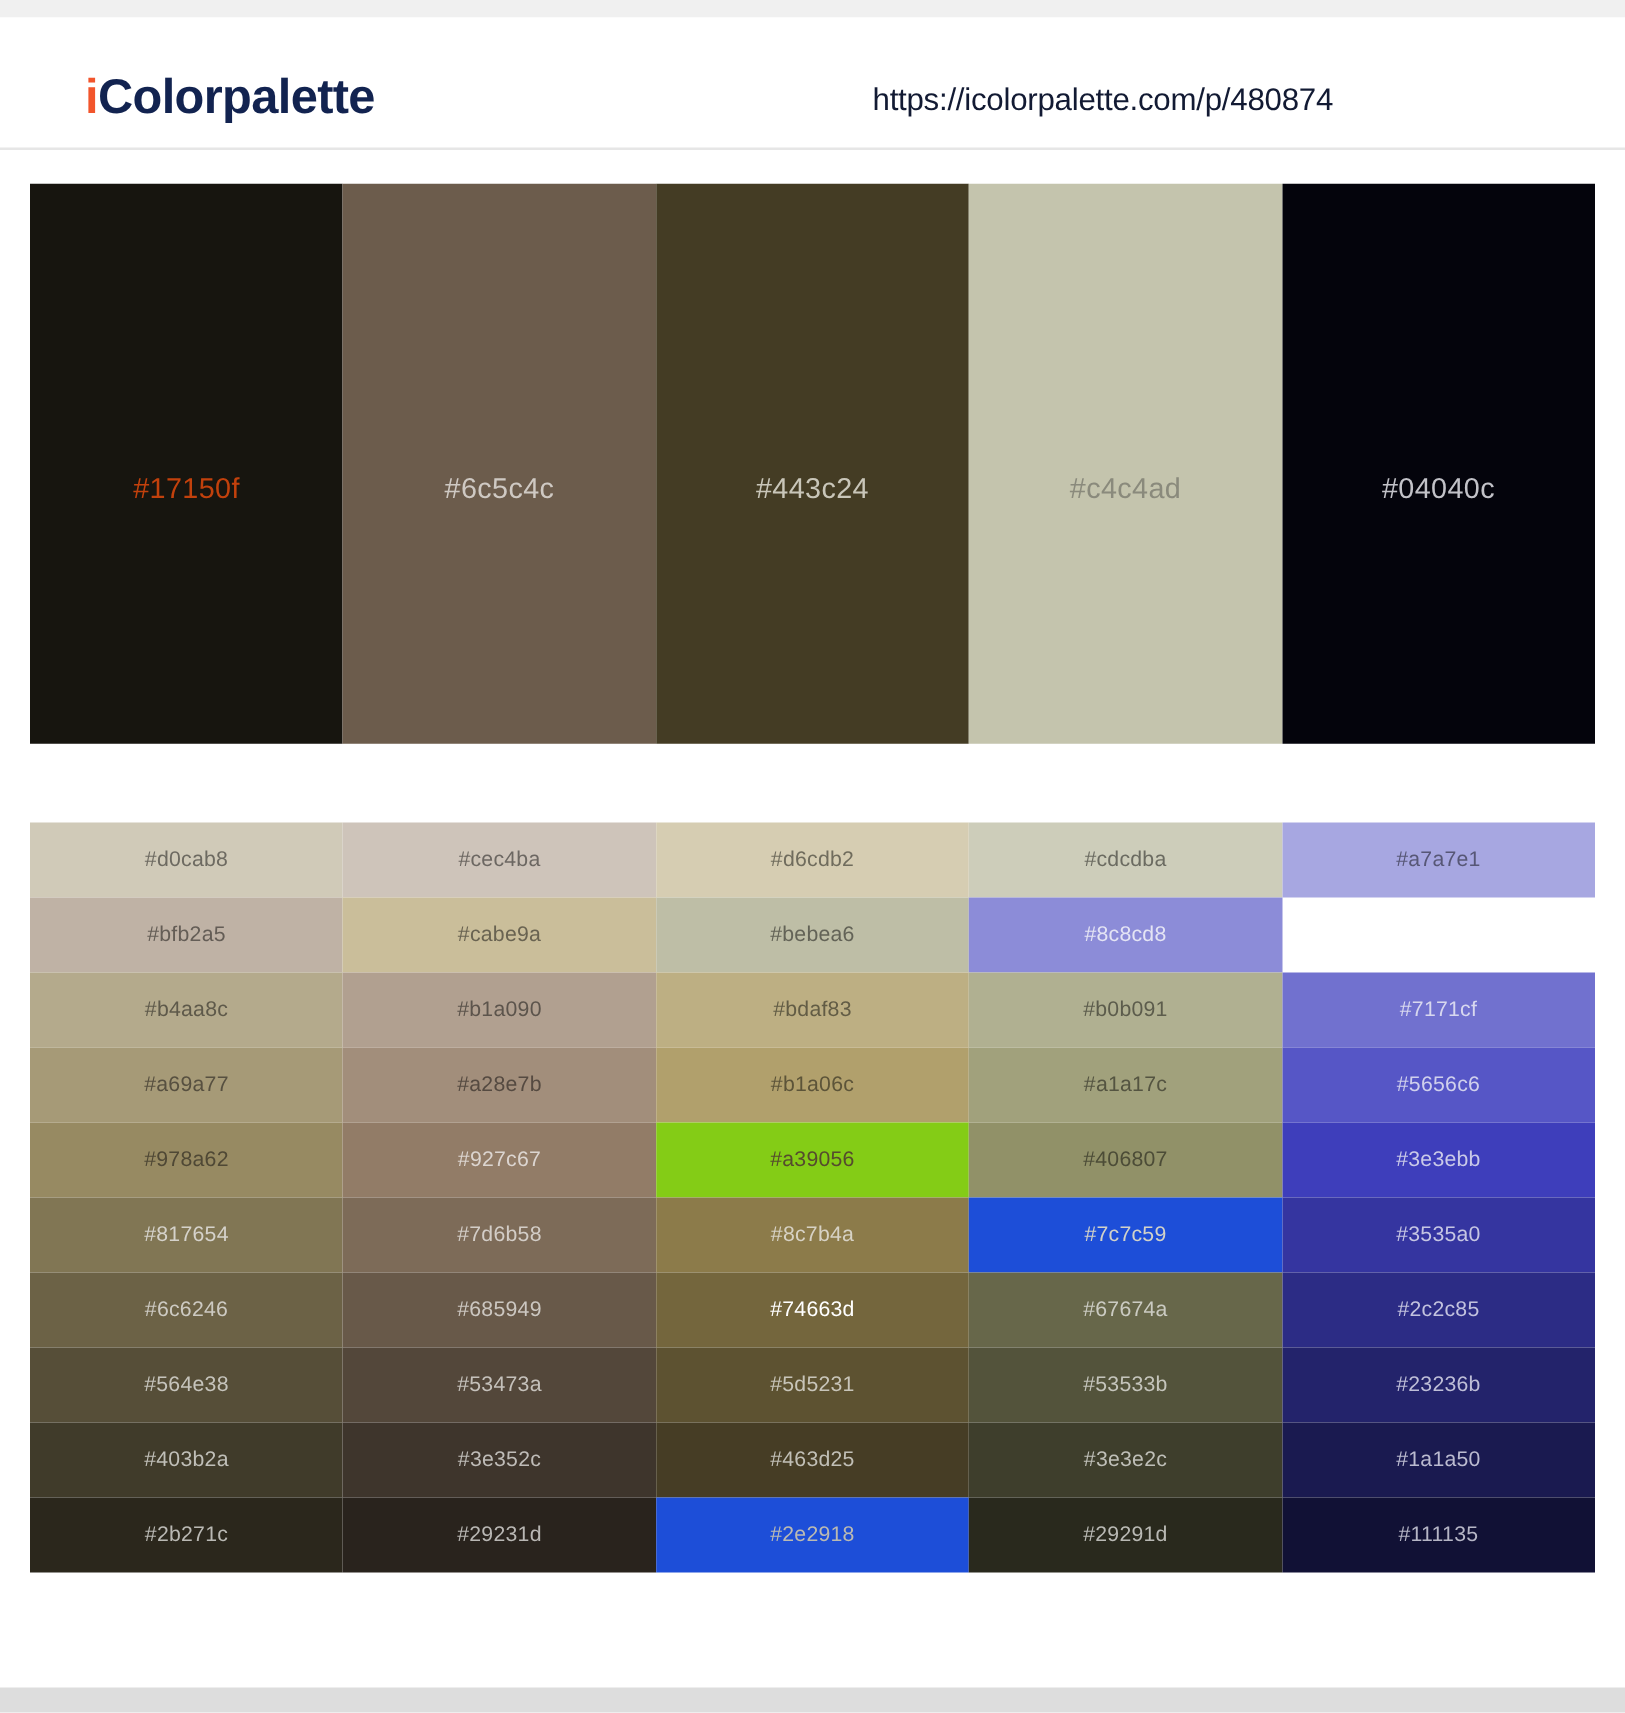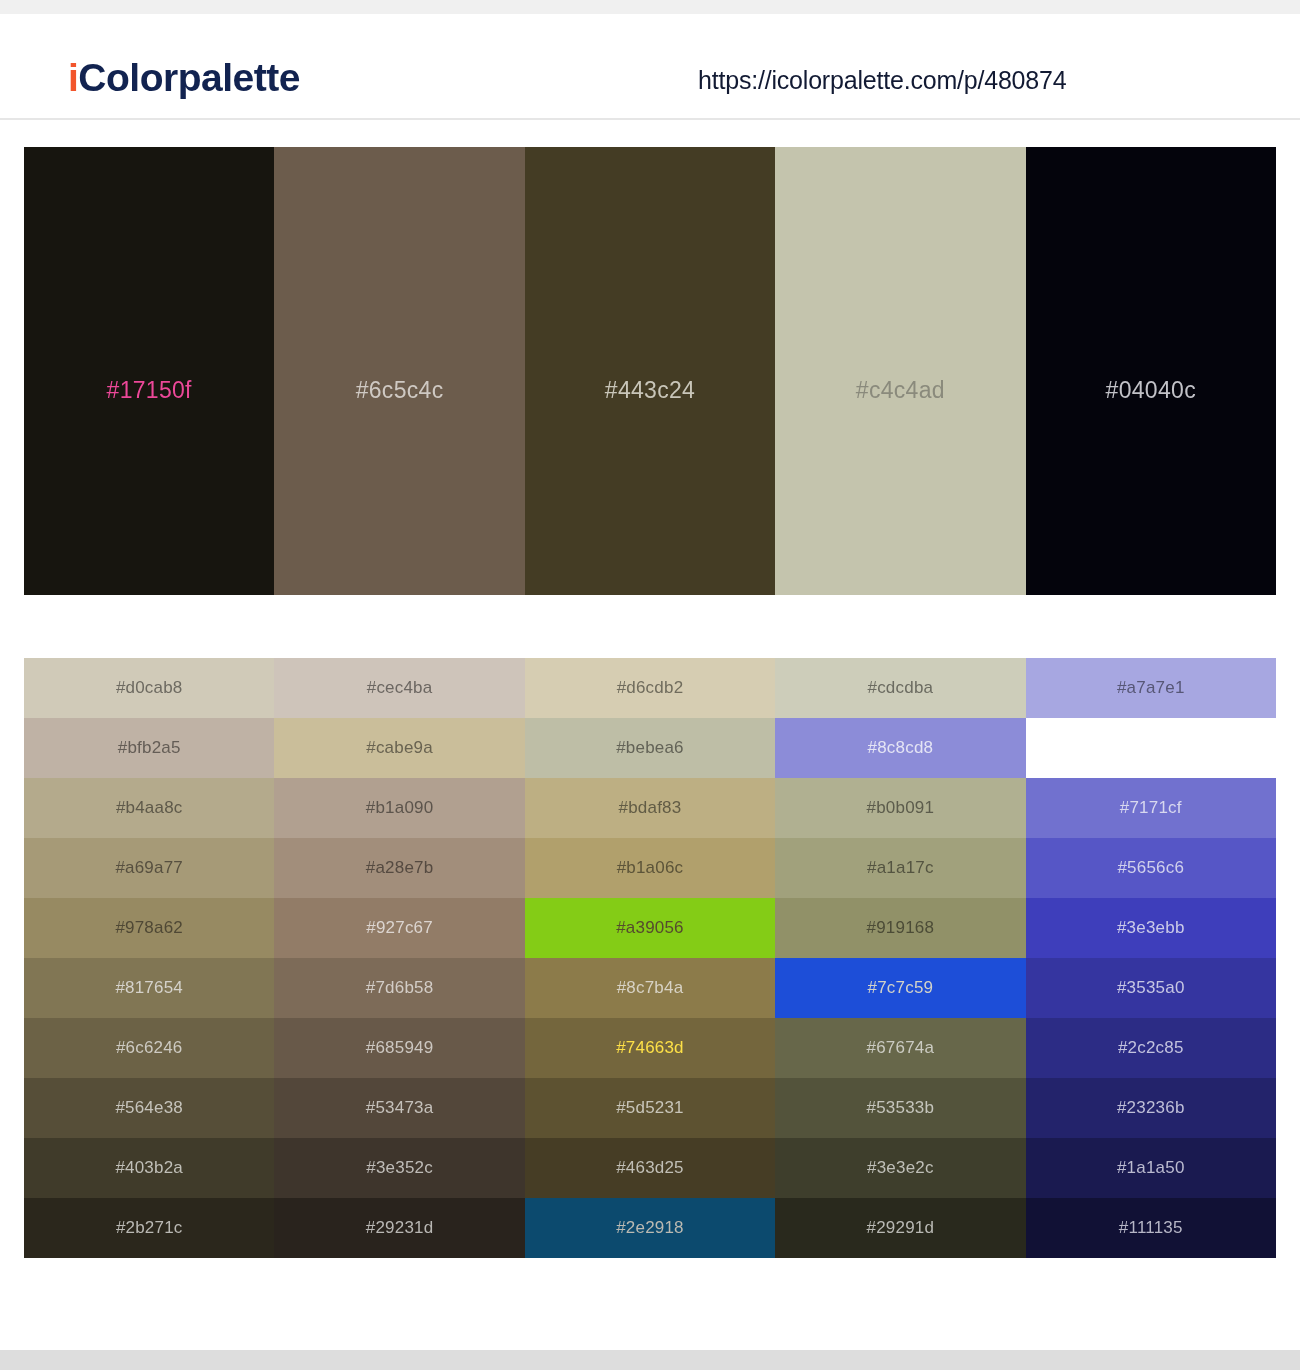--- a/index.html
+++ b/index.html
@@ -125,21 +125,21 @@
 
 <div class="site-header">
   <div class="logo">
     <span class="logo-i">i</span><span class="logo-rest">Colorpalette</span>
   </div>
   <div class="header-url">https://icolorpalette.com/p/480874</div>
 </div>
 
 <div class="main-swatches">
     <div class="main-swatch" style="background: rgb(23, 21, 15);">
-      <div class="hex" style="color: #ec4899;">#17150f</div>
+      <div class="hex" style="color: #c2410c;">#17150f</div>
     </div>
     <div class="main-swatch" style="background: rgb(108, 92, 76);">
       <div class="hex" style="color: rgb(207, 201, 195);">#6c5c4c</div>
     </div>
     <div class="main-swatch" style="background: rgb(68, 60, 36);">
       <div class="hex" style="color: rgb(201, 198, 185);">#443c24</div>
     </div>
     <div class="main-swatch" style="background: rgb(196, 196, 173);">
       <div class="hex" style="color: rgb(138, 138, 124);">#c4c4ad</div>
     </div>
@@ -173,53 +173,53 @@
       <div class="shade-cell" style="background: rgb(166, 154, 119); color: rgb(87, 80, 64);">#a69a77</div>
       <div class="shade-cell" style="background: rgb(162, 142, 123); color: rgb(85, 74, 65);">#a28e7b</div>
       <div class="shade-cell" style="background: rgb(177, 160, 108); color: rgb(92, 84, 57);">#b1a06c</div>
       <div class="shade-cell" style="background: rgb(161, 161, 124); color: rgb(84, 84, 65);">#a1a17c</div>
       <div class="shade-cell" style="background: rgb(86, 86, 198); color: rgb(208, 208, 236);">#5656c6</div>
     </div>
     <div class="shade-row">
       <div class="shade-cell" style="background: rgb(151, 138, 98); color: rgb(79, 72, 53);">#978a62</div>
       <div class="shade-cell" style="background: rgb(146, 124, 103); color: rgb(220, 213, 208);">#927c67</div>
       <div class="shade-cell" style="background: #84cc16; color: rgb(85, 75, 46);">#a39056</div>
-      <div class="shade-cell" style="background: rgb(145, 145, 104); color: rgb(76, 76, 55);">#919168</div>
+      <div class="shade-cell" style="background: rgb(145, 145, 104); color: rgb(76, 76, 55);">#406807</div>
       <div class="shade-cell" style="background: rgb(62, 62, 187); color: rgb(202, 202, 232);">#3e3ebb</div>
     </div>
     <div class="shade-row">
       <div class="shade-cell" style="background: rgb(129, 118, 84); color: rgb(213, 210, 203);">#817654</div>
       <div class="shade-cell" style="background: rgb(125, 107, 88); color: rgb(211, 205, 199);">#7d6b58</div>
       <div class="shade-cell" style="background: rgb(140, 123, 74); color: rgb(215, 210, 197);">#8c7b4a</div>
       <div class="shade-cell" style="background: #1d4ed8; color: rgb(210, 210, 200);">#7c7c59</div>
       <div class="shade-cell" style="background: rgb(53, 53, 160); color: rgb(198, 198, 227);">#3535a0</div>
     </div>
     <div class="shade-row">
       <div class="shade-cell" style="background: rgb(108, 98, 70); color: rgb(205, 202, 194);">#6c6246</div>
       <div class="shade-cell" style="background: rgb(104, 89, 73); color: rgb(204, 199, 193);">#685949</div>
-      <div class="shade-cell" style="background: rgb(116, 102, 61); color: #fde047; text-align: center;">#74663d</div>
+      <div class="shade-cell" style="background: rgb(116, 102, 61); color: #ffffff; text-align: center;">#74663d</div>
       <div class="shade-cell" style="background: rgb(103, 103, 74); color: rgb(203, 203, 194);">#67674a</div>
       <div class="shade-cell" style="background: rgb(44, 44, 133); color: rgb(194, 194, 222);">#2c2c85</div>
     </div>
     <div class="shade-row">
       <div class="shade-cell" style="background: rgb(86, 78, 56); color: rgb(198, 196, 188);">#564e38</div>
       <div class="shade-cell" style="background: rgb(83, 71, 58); color: rgb(197, 193, 187);">#53473a</div>
       <div class="shade-cell" style="background: rgb(93, 82, 49); color: rgb(200, 197, 185);">#5d5231</div>
       <div class="shade-cell" style="background: rgb(83, 83, 59); color: rgb(197, 197, 188);">#53533b</div>
       <div class="shade-cell" style="background: rgb(35, 35, 107); color: rgb(190, 190, 215);">#23236b</div>
     </div>
     <div class="shade-row">
       <div class="shade-cell" style="background: rgb(64, 59, 42); color: rgb(192, 191, 184);">#403b2a</div>
       <div class="shade-cell" style="background: rgb(62, 53, 44); color: rgb(191, 188, 184);">#3e352c</div>
       <div class="shade-cell" style="background: rgb(70, 61, 37); color: rgb(193, 191, 182);">#463d25</div>
       <div class="shade-cell" style="background: rgb(62, 62, 44); color: rgb(191, 191, 184);">#3e3e2c</div>
       <div class="shade-cell" style="background: rgb(26, 26, 80); color: rgb(187, 187, 208);">#1a1a50</div>
     </div>
     <div class="shade-row">
       <div class="shade-cell" style="background: rgb(43, 39, 28); color: rgb(186, 185, 180);">#2b271c</div>
       <div class="shade-cell" style="background: rgb(41, 35, 29); color: rgb(185, 183, 180);">#29231d</div>
-      <div class="shade-cell" style="background: #0c4a6e; color: rgb(187, 186, 178);">#2e2918</div>
+      <div class="shade-cell" style="background: #1d4ed8; color: rgb(187, 186, 178);">#2e2918</div>
       <div class="shade-cell" style="background: rgb(41, 41, 29); color: rgb(185, 185, 180);">#29291d</div>
       <div class="shade-cell" style="background: rgb(17, 17, 53); color: rgb(182, 182, 198);">#111135</div>
     </div>
   </div>
 
 <div class="footer-band"></div>
 
 </body></html>

